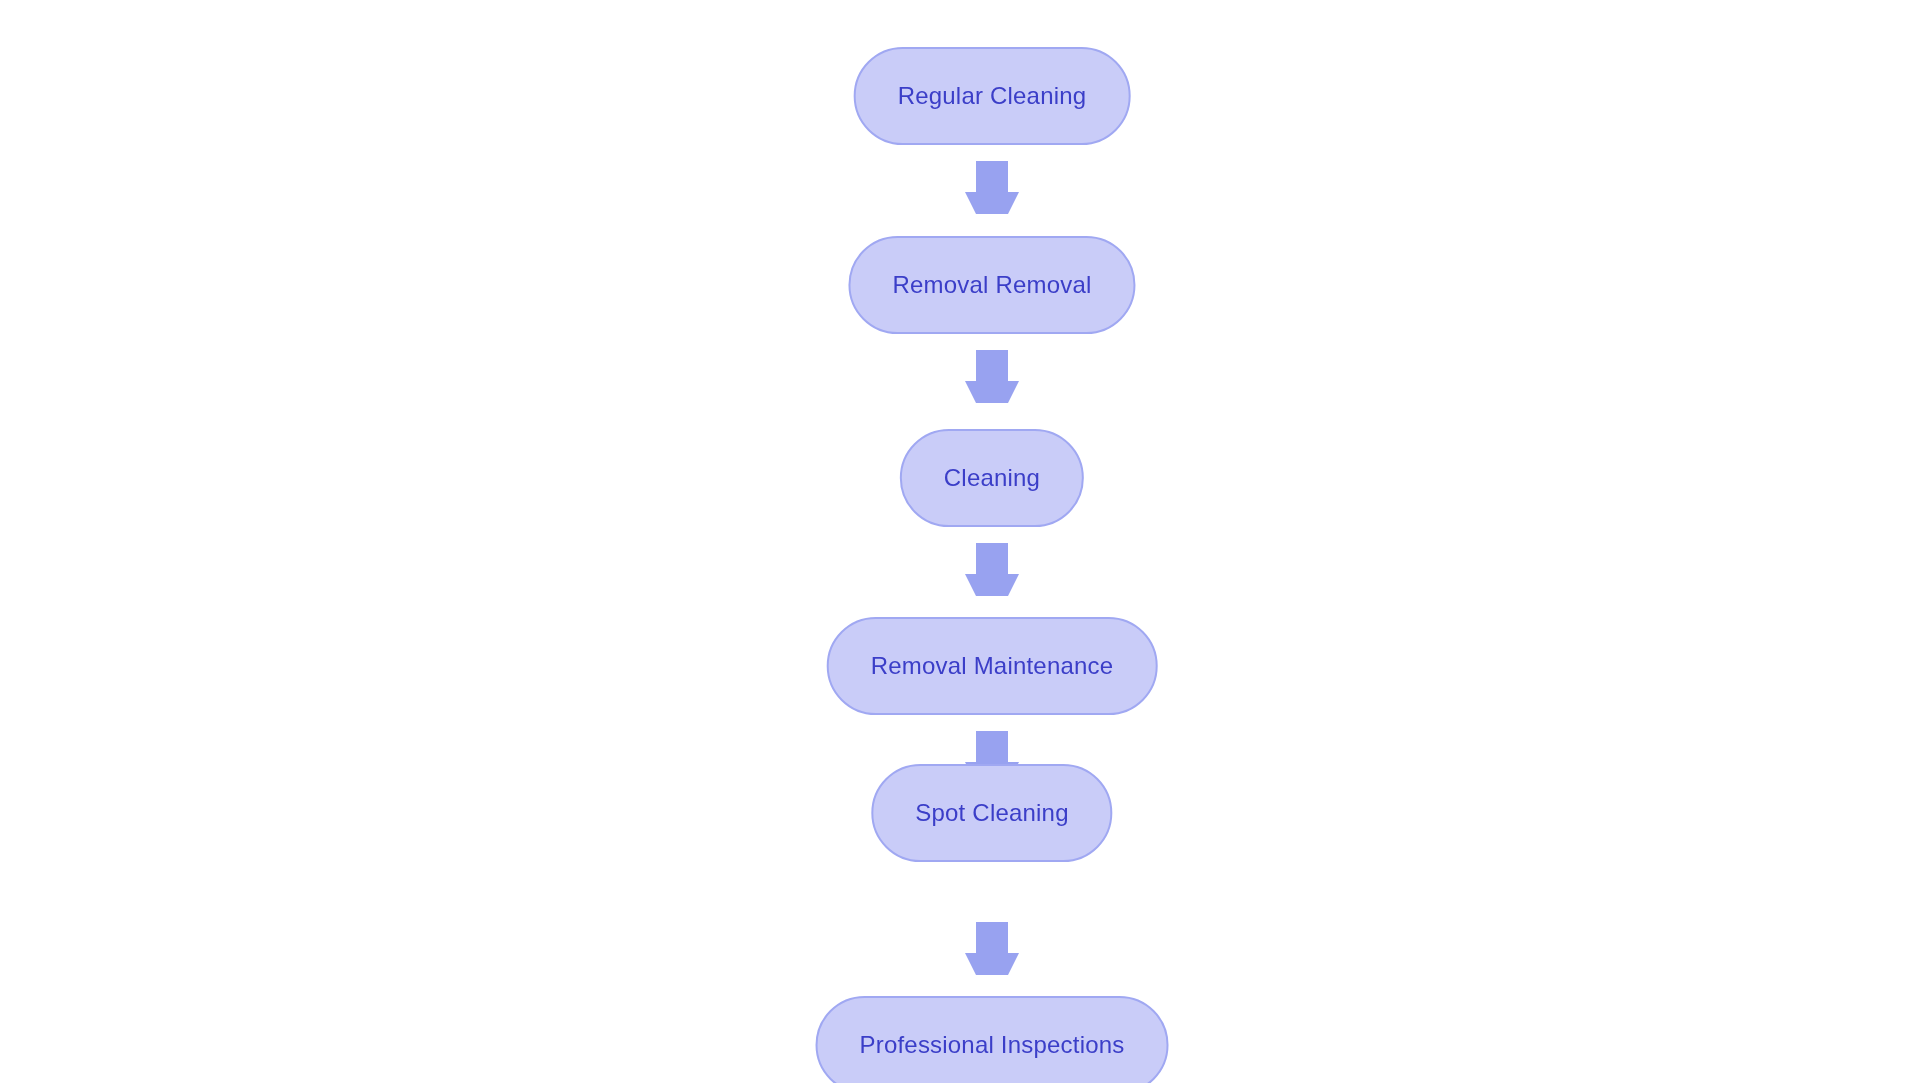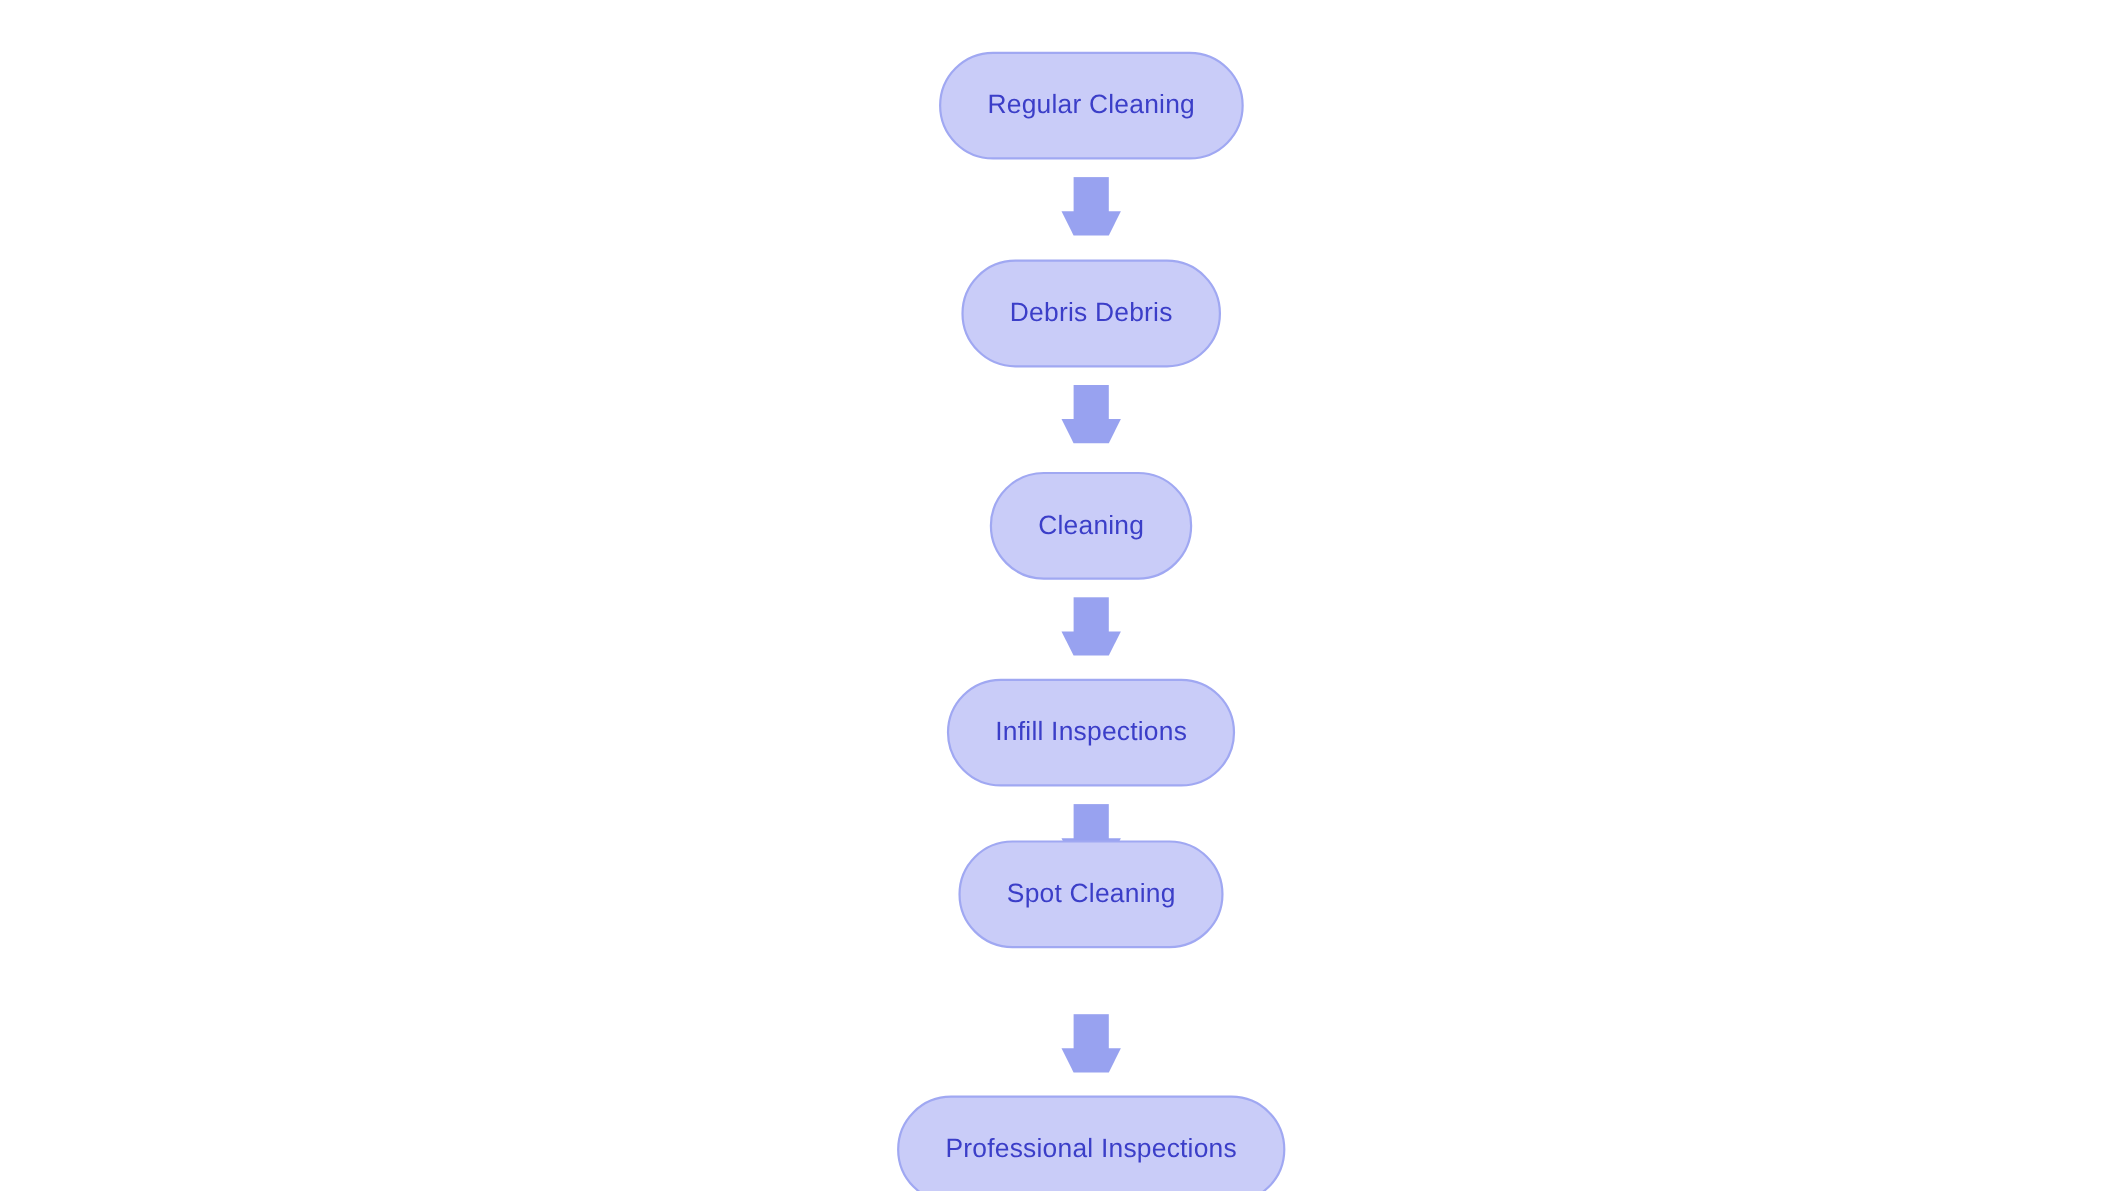--- a/index.html
+++ b/index.html
@@ -81,35 +81,35 @@
 
 <div class="canvas">
 
   <div class="flow-node node-1">Regular Cleaning</div>
 
   <div class="connector conn-1">
     <div class="line"></div>
     <div class="arrowhead"></div>
   </div>
 
-  <div class="flow-node node-2">Debris Debris</div>
+  <div class="flow-node node-2">Removal Removal</div>
 
   <div class="connector conn-2">
     <div class="line"></div>
     <div class="arrowhead"></div>
   </div>
 
   <div class="flow-node node-3">Cleaning</div>
 
   <div class="connector conn-3">
     <div class="line"></div>
     <div class="arrowhead"></div>
   </div>
 
-  <div class="flow-node node-4">Infill Inspections</div>
+  <div class="flow-node node-4">Removal Maintenance</div>
 
   <div class="connector conn-4">
     <div class="line"></div>
     <div class="arrowhead"></div>
   </div>
 
   <div class="flow-node node-5">Spot Cleaning</div>
 
   <div class="connector conn-5">
     <div class="line"></div>

